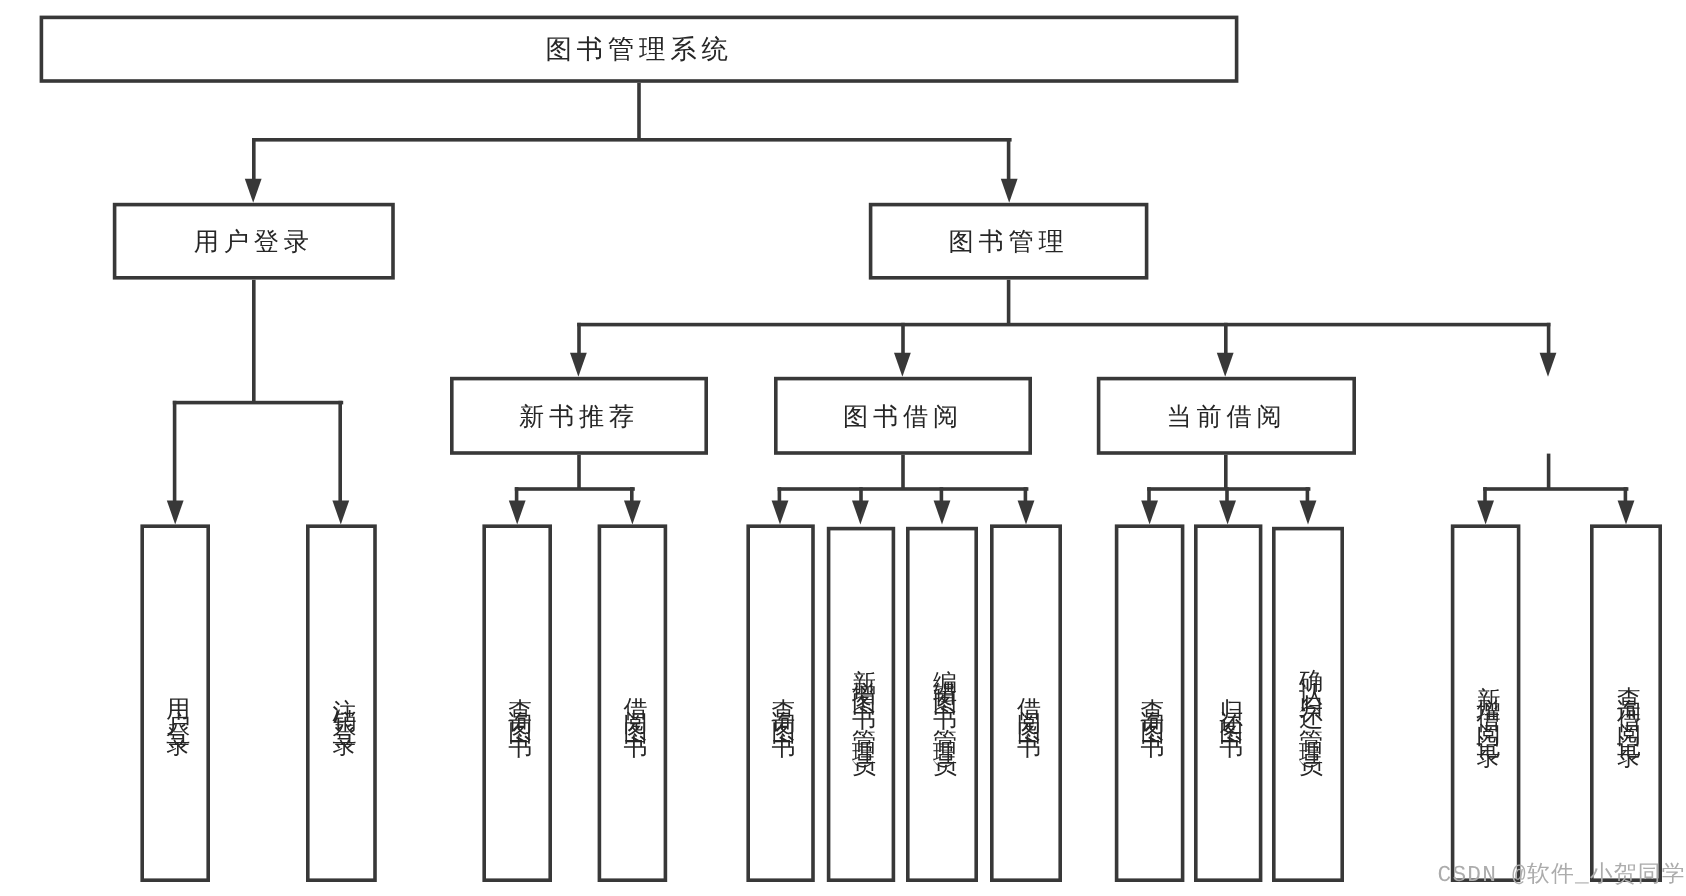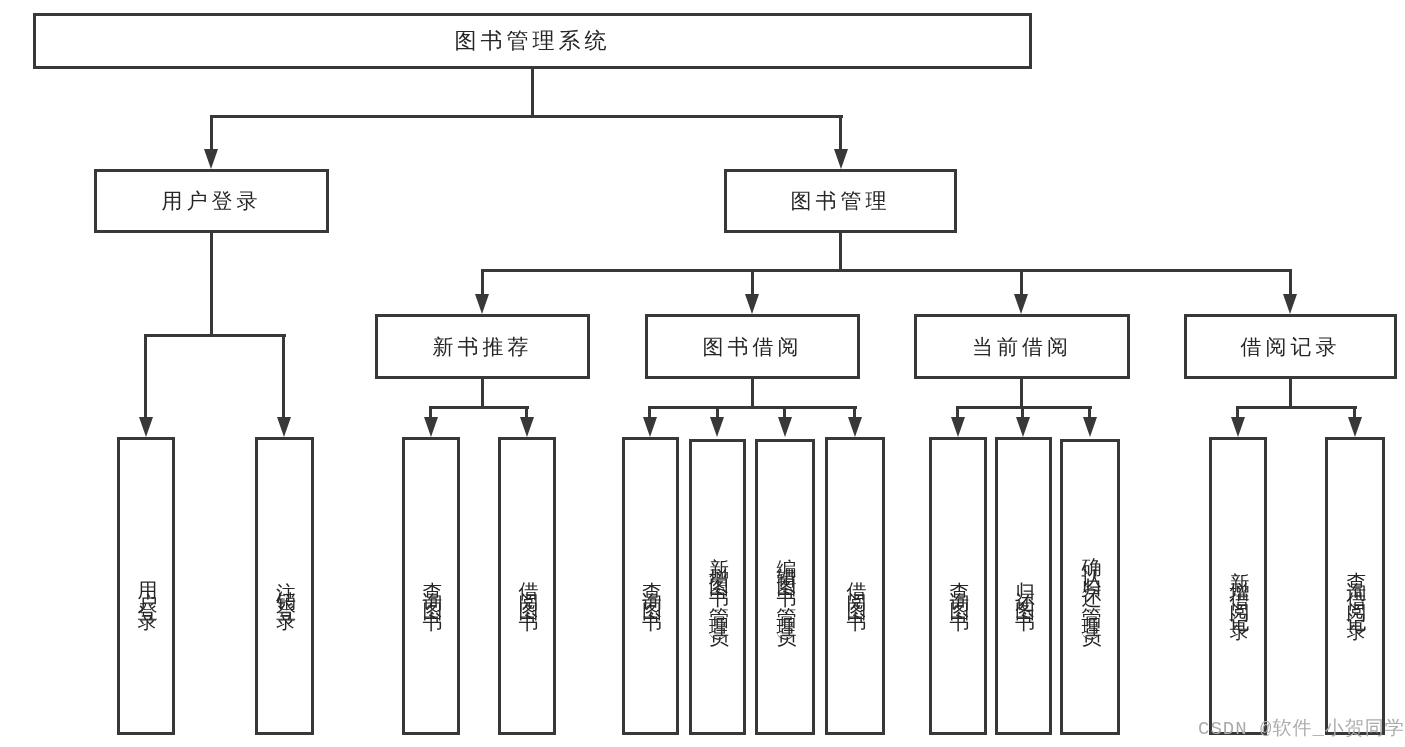--- a/index.html
+++ b/index.html
@@ -107,23 +107,20 @@
 
   <div class="box" style="left:712px;top:169px;width:233px;height:64px">
     <span class="lbl">图书管理</span>
   </div>
   <div class="box" style="left:902px;top:314px;width:216px;height:65px">
     <span class="lbl">当前借阅</span>
   </div>
   <div class="box" style="left:633px;top:314px;width:215px;height:65px">
     <span class="lbl">图书借阅</span>
   </div>
-  <div class="box" style="left:1172px;top:314px;width:213px;height:65px">
-    <span class="lbl">借阅记录</span>
-  </div>
 
   <div class="box v" style="left:105px;top:437px;width:58px;height:298px">
     <span class="lbl">用户登录</span>
   </div>
   <div class="box v" style="left:243px;top:437px;width:59px;height:298px">
     <span class="lbl">注销登录</span>
   </div>
 
   <div class="box v" style="left:390px;top:437px;width:58px;height:298px">
     <span class="lbl">查询图书</span>

